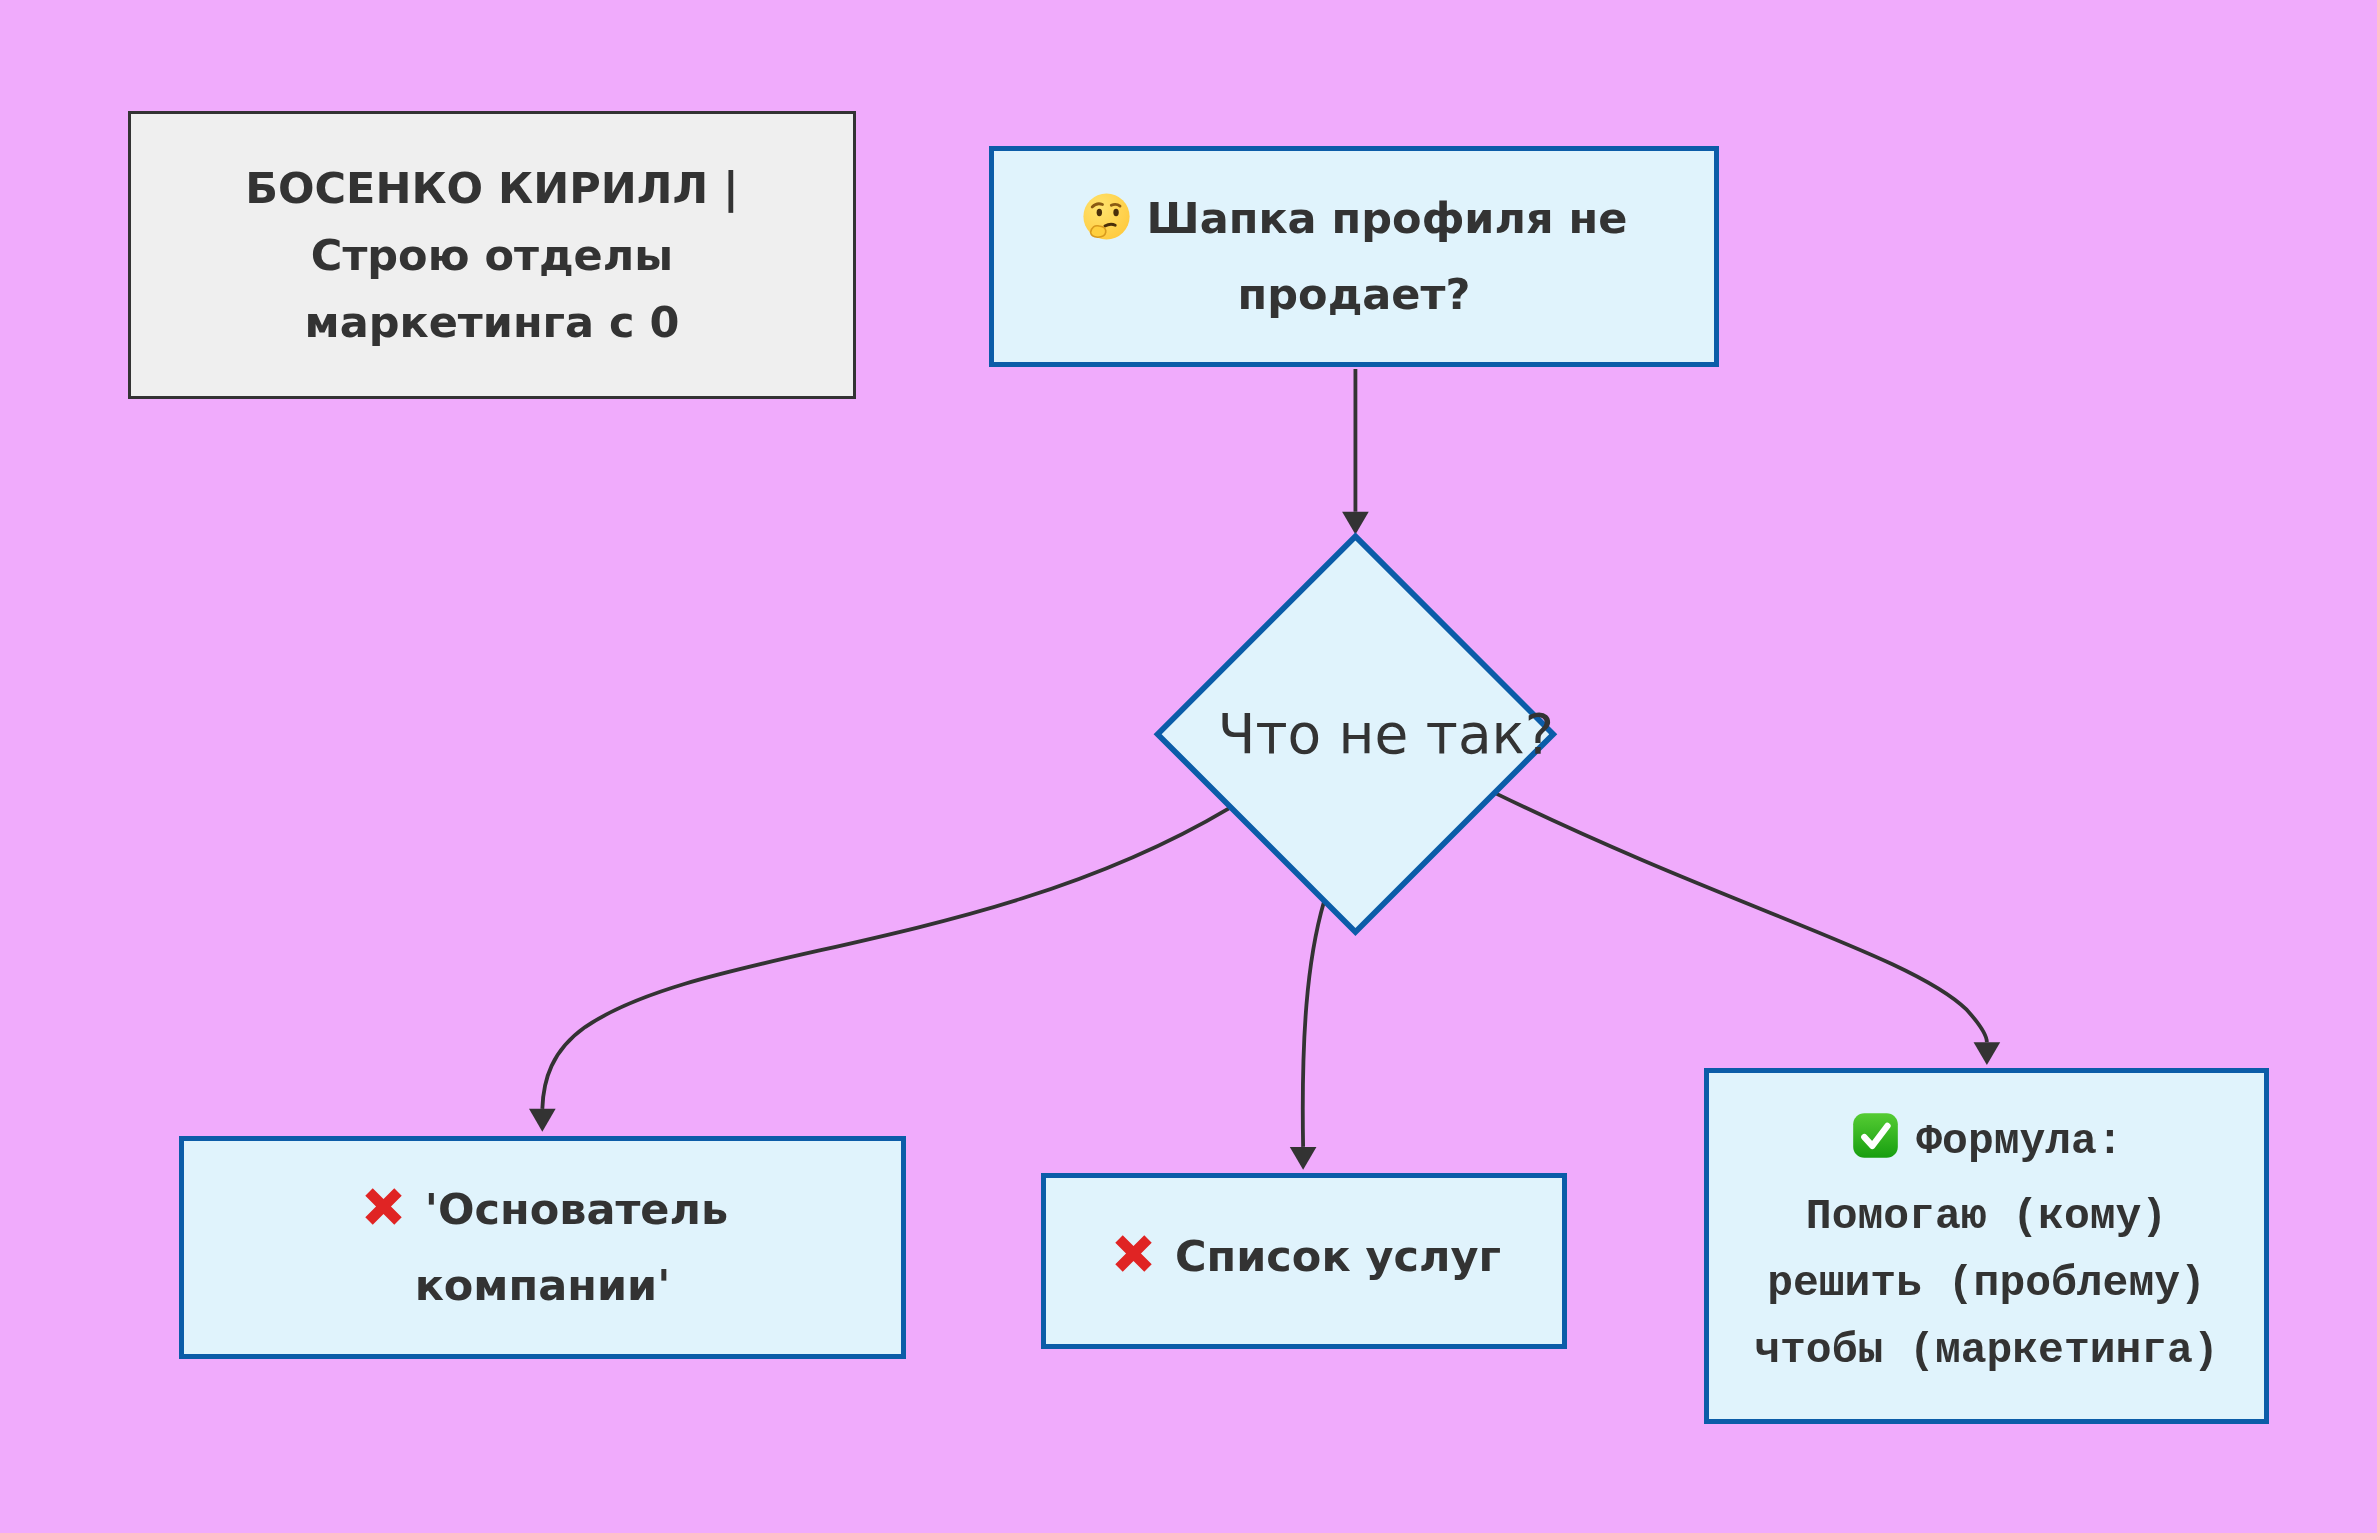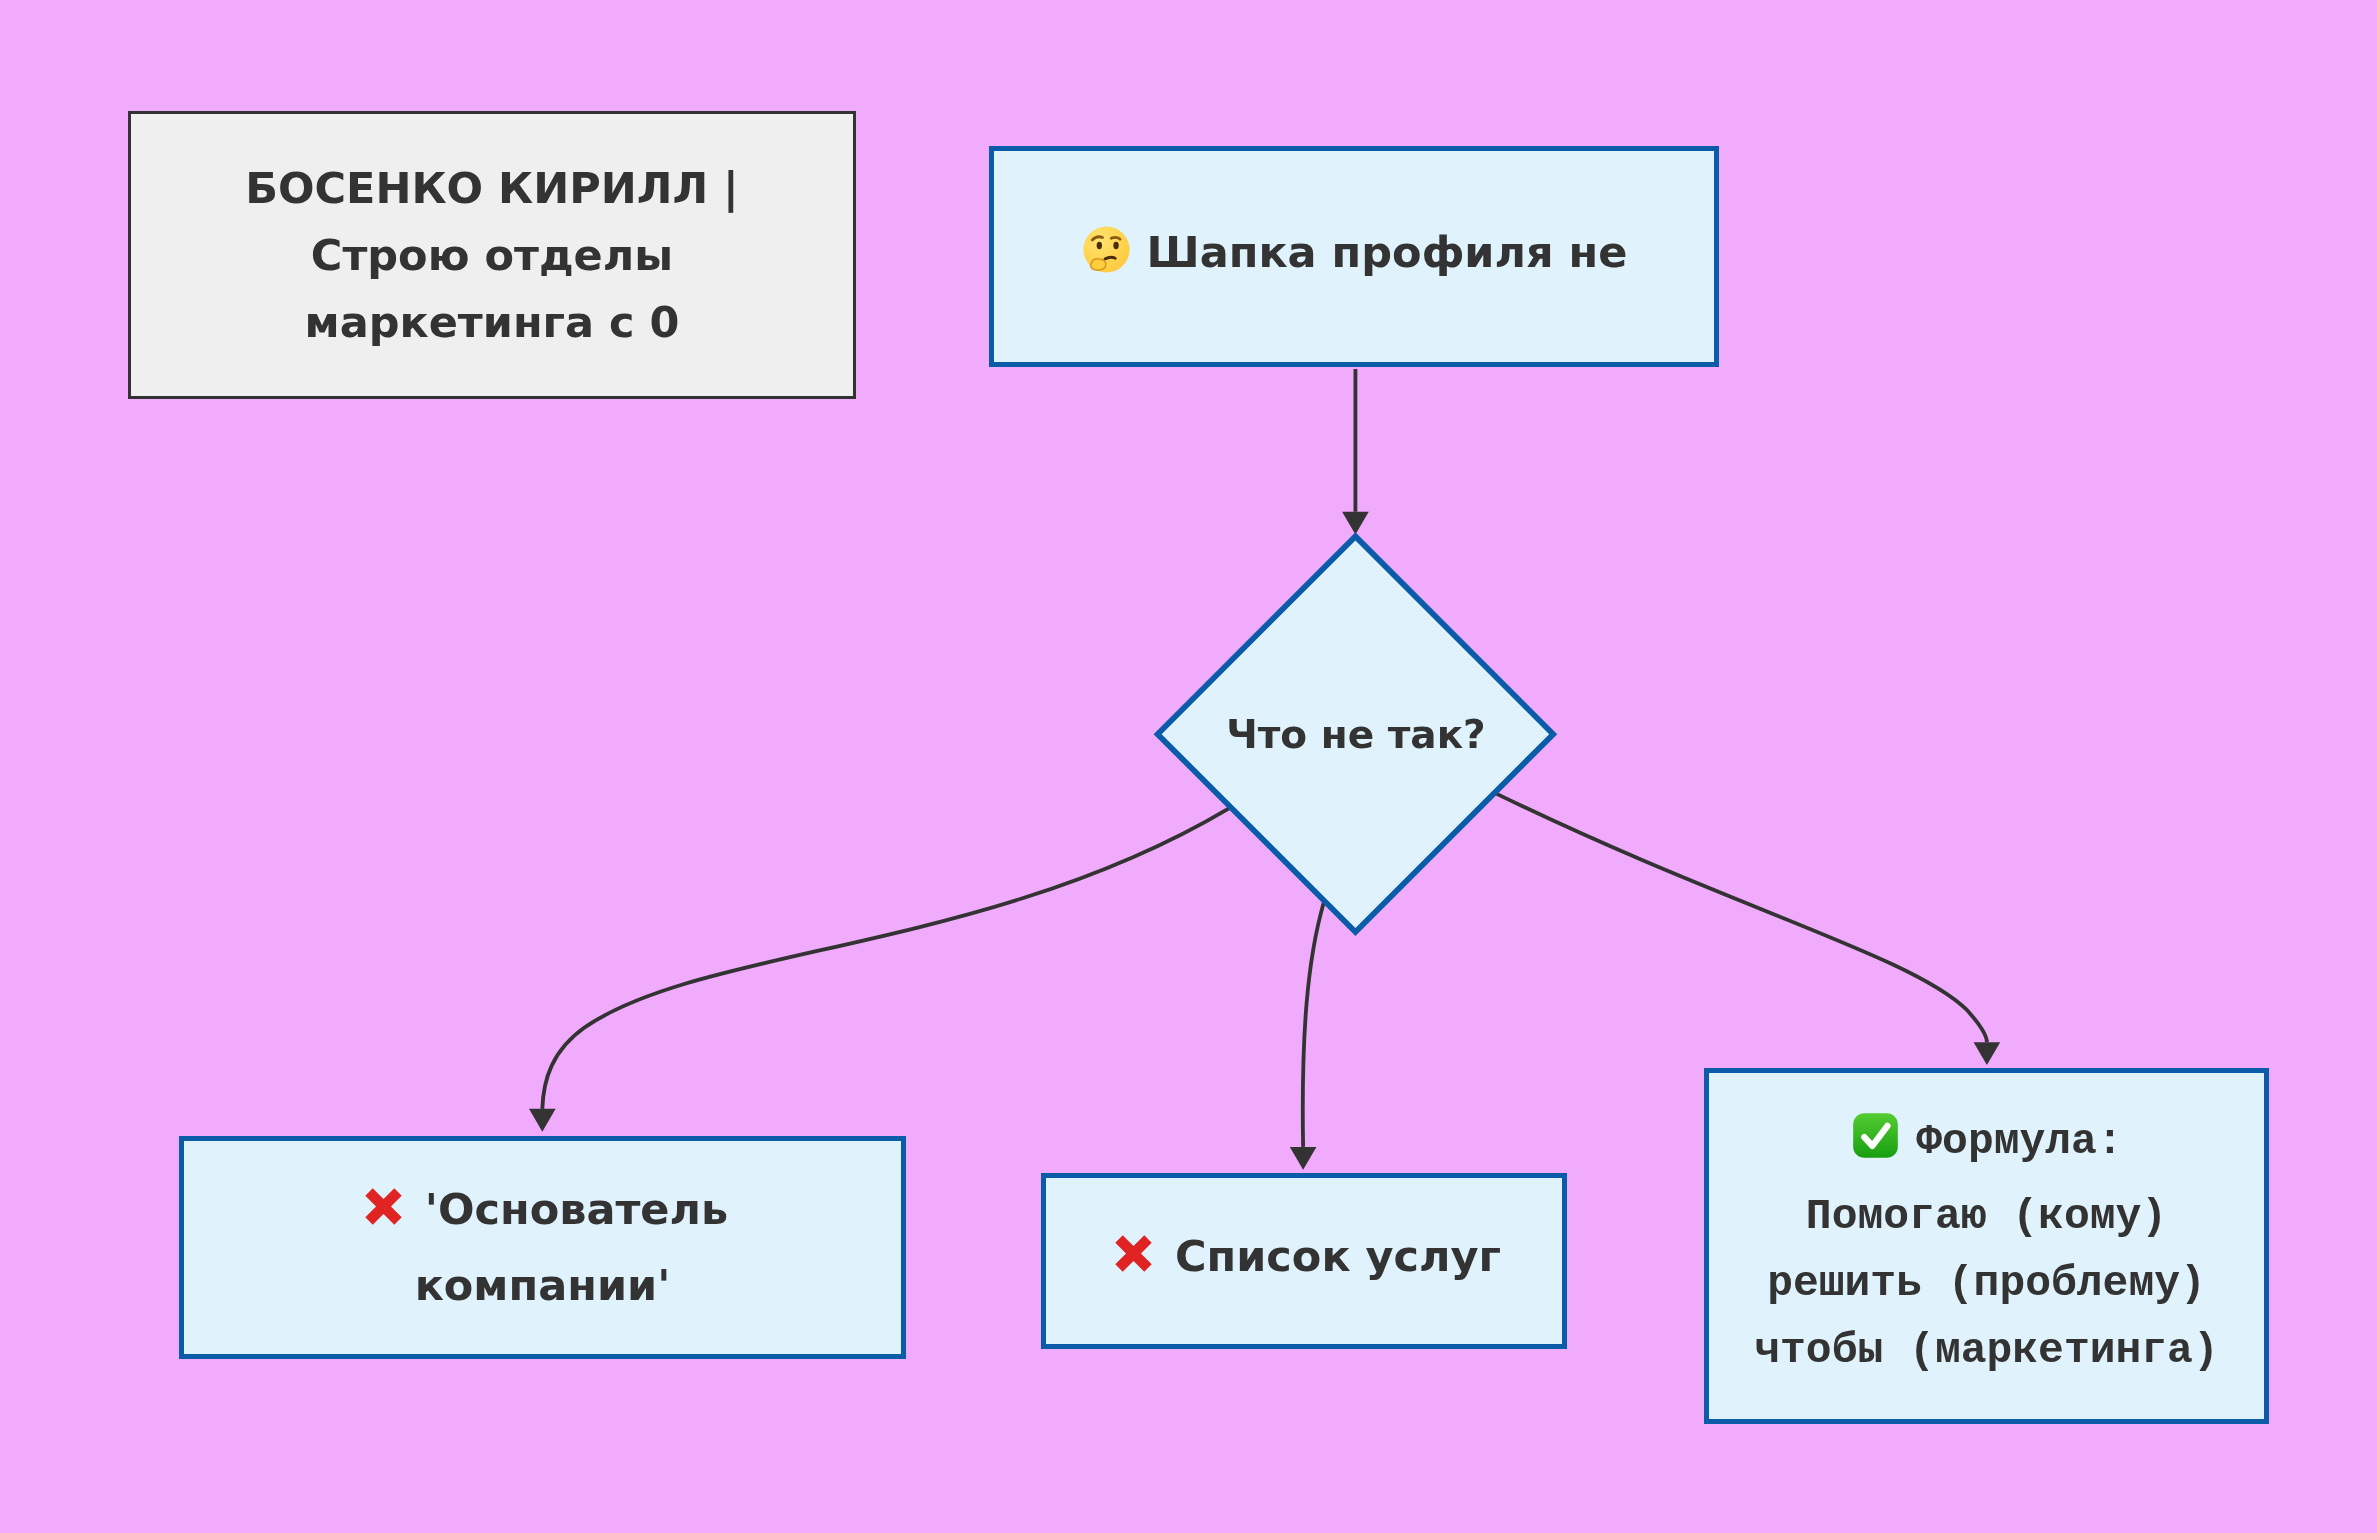--- a/index.html
+++ b/index.html
@@ -42,23 +42,23 @@
     display: inline-block;
     vertical-align: -8.6px;
     margin-right: 15px;
   }
   .diamond-label {
     position: absolute;
     left: 1158px; top: 536px;
     width: 396px; height: 396px;
     display: flex;
     align-items: center;
-    justify-content: center;
-    font-weight: bold;
-    font-size: 39px;
+    justify-content: flex-end;
+    font-weight: normal;
+    font-size: 55px;
     pointer-events: none;
   }
 </style>
 </head>
 <body>
 
 <div class="stage">
 
   <svg class="edges-layer" width="2378" height="1533" viewBox="0 0 2500 1612" xmlns="http://www.w3.org/2000/svg">
 
@@ -96,20 +96,21 @@
           <circle cx="32" cy="32" r="29" fill="url(#faceGrad)"></circle>
           <path d="M14 20 q6 -6 13 -3" fill="none" stroke="#8a5a12" stroke-width="3.5" stroke-linecap="round"></path>
           <path d="M38 18 q6 -3 11 1" fill="none" stroke="#8a5a12" stroke-width="3.5" stroke-linecap="round"></path>
           <ellipse cx="23" cy="27" rx="3.4" ry="4.6" fill="#4a2e0a"></ellipse>
           <ellipse cx="44" cy="27" rx="3.4" ry="4.6" fill="#4a2e0a"></ellipse>
           <path d="M30 44 q7 -4 13 -1" fill="none" stroke="#4a2e0a" stroke-width="3.5" stroke-linecap="round"></path>
           <path d="M12 52 q2 -10 11 -8 q9 1 8 8 q-1 6 -10 6 q-8 0 -9 -6z" fill="#ffcf3e" stroke="#d99a1e" stroke-width="2"></path>
         </svg>
       </span><span>Шапка профиля не</span>
     </div>
+    <div class="node-line">продает?</div>
   </div>
 
   <div class="diamond-label">
     <span>Что не так?</span>
   </div>
 
   <div class="node blue-box" style="left:179px; top:1136px; width:727px; height:223px;">
     <div class="node-line">
       <span class="emoji">
         <svg width="53" height="53" viewBox="0 0 64 64">

